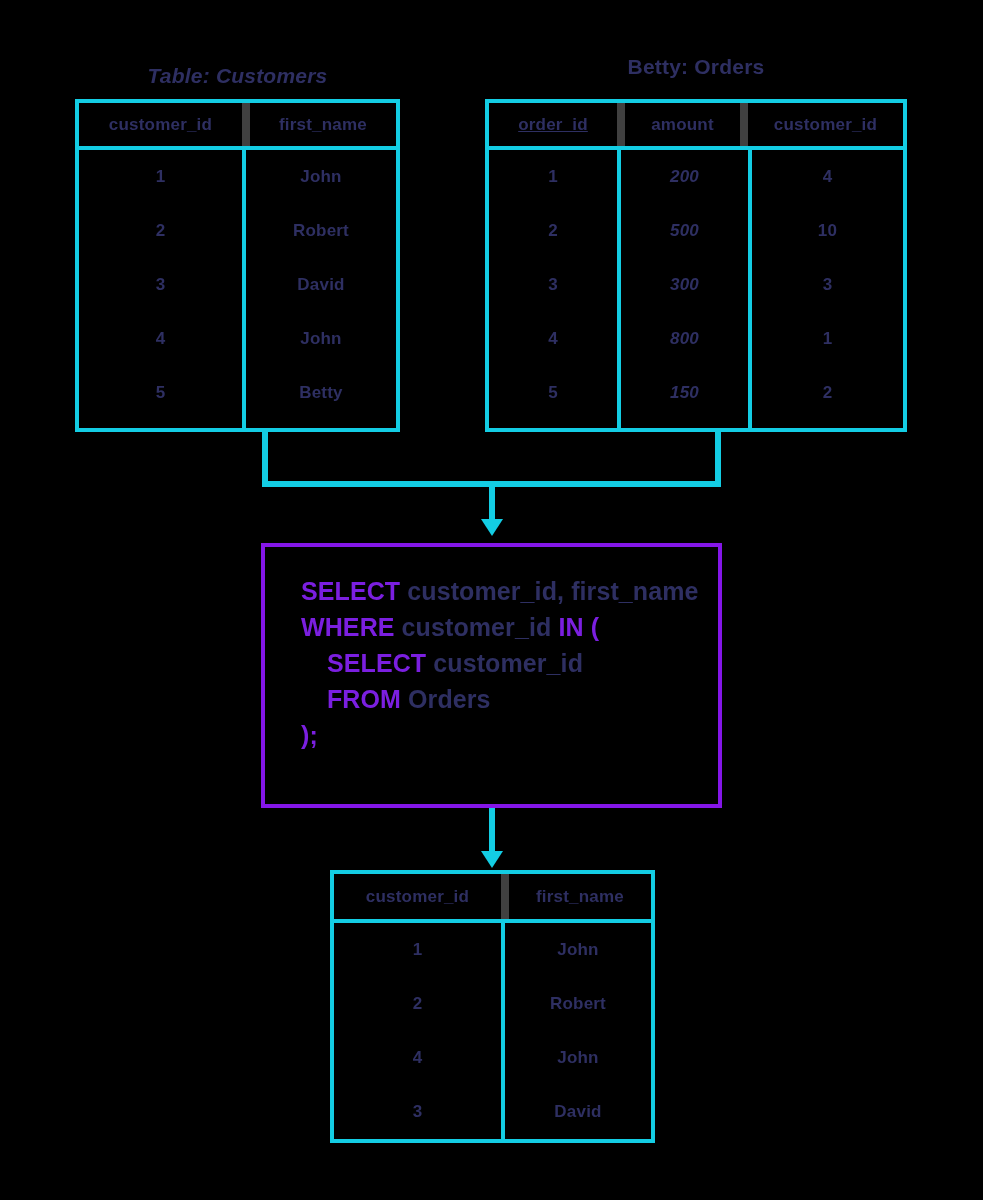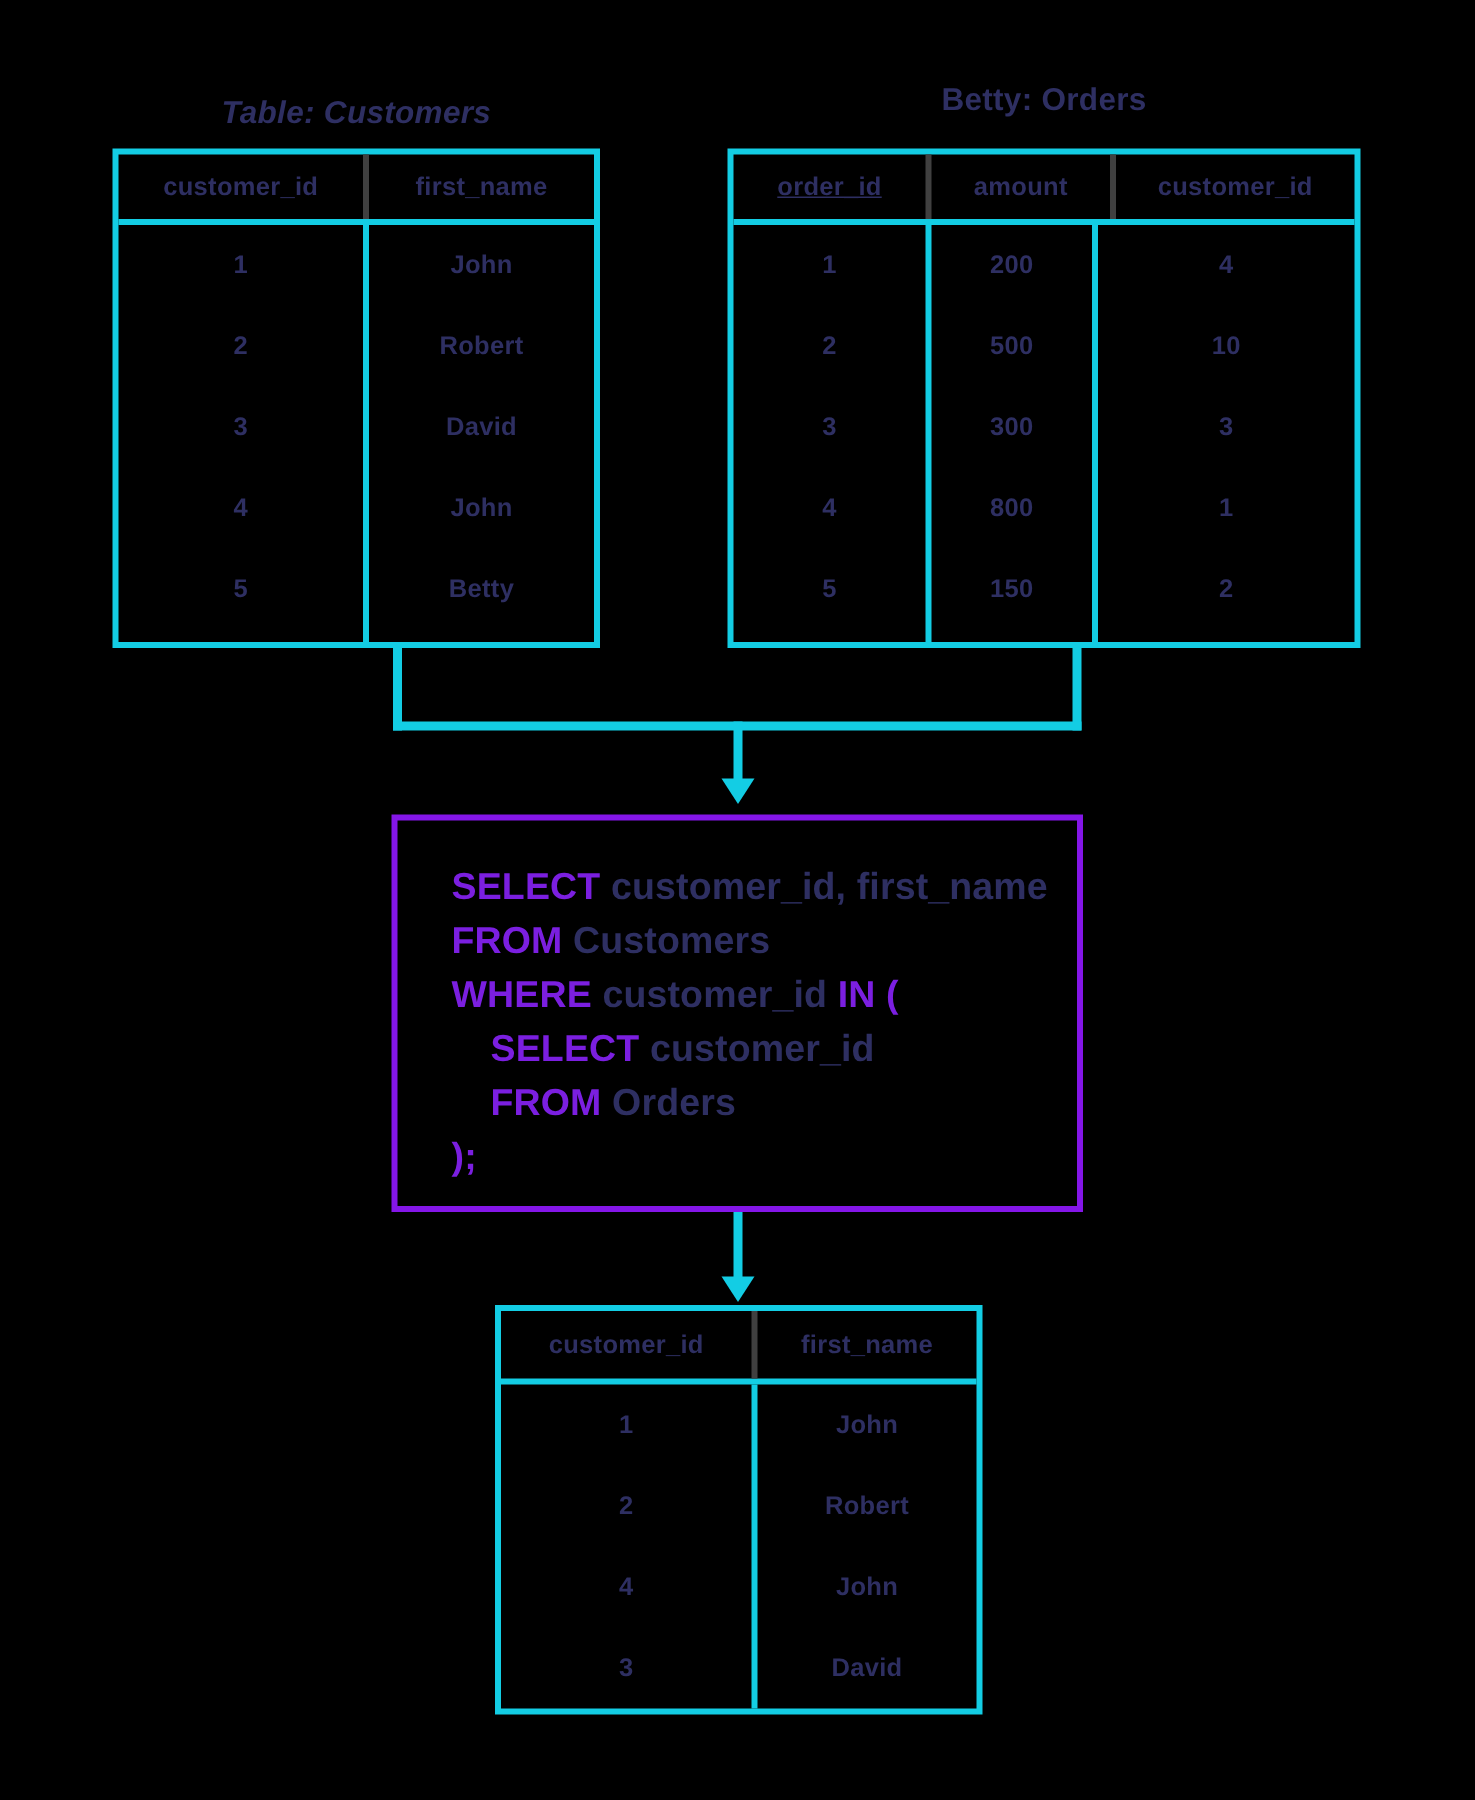--- a/index.html
+++ b/index.html
@@ -64,21 +64,21 @@
     display: flex;
     align-items: center;
     justify-content: center;
     color: #2e2f62;
     font-size: 17px;
     font-weight: 700;
     letter-spacing: 0.2px;
     white-space: nowrap;
   }
   .hdr-cell + .hdr-cell {
-    border-left: 4px solid #404040;
+    border-left: 8px solid #404040;
   }
   .cell {
     box-sizing: border-box;
     display: flex;
     align-items: center;
     justify-content: center;
     color: #2e2f62;
     font-size: 17px;
     font-weight: 700;
     letter-spacing: 0.2px;
@@ -158,21 +158,21 @@
       <div class="hdr-cell" style="flex:1 1 auto;">customer_id</div>
     </div>
     <div class="body-cols">
       <div class="col" style="width:128px;">
         <div class="cell" style="height:54px;">1</div>
         <div class="cell" style="height:54px;">2</div>
         <div class="cell" style="height:54px;">3</div>
         <div class="cell" style="height:54px;">4</div>
         <div class="cell" style="height:54px;">5</div>
       </div>
-      <div class="col" style="width:111px;">
+      <div class="col" style="width:131px;font-style:italic;">
         <div class="cell" style="height:54px;">200</div>
         <div class="cell" style="height:54px;">500</div>
         <div class="cell" style="height:54px;">300</div>
         <div class="cell" style="height:54px;">800</div>
         <div class="cell" style="height:54px;">150</div>
       </div>
       <div class="col" style="flex:1 1 auto;">
         <div class="cell" style="height:54px;">4</div>
         <div class="cell" style="height:54px;">10</div>
         <div class="cell" style="height:54px;">3</div>
@@ -183,21 +183,20 @@
   </div>
 
   <div class="line-v" style="left:262px; top:432px; width:6px; height:55px;"></div>
   <div class="line-v" style="left:715px; top:432px; width:6px; height:55px;"></div>
   <div class="line-h" style="left:262px; top:481px; width:459px; height:6px;"></div>
   <div class="line-v" style="left:489px; top:481px; width:6px; height:40px;"></div>
   <div class="arrowhead" style="left:481px; top:519px;"></div>
 
   <div class="sql-box" style="left:261px; top:543px; width:461px; height:265px;">
     <div class="sql-line"><span class="kw">SELECT</span><span> customer_id, first_name</span></div>
-    <div class="sql-line"><span class="kw">FROM</span><span> Customers</span></div>
     <div class="sql-line"><span class="kw">WHERE</span><span> customer_id </span><span class="kw">IN (</span></div>
     <div class="sql-line indent1"><span class="kw">SELECT</span><span> customer_id</span></div>
     <div class="sql-line indent1"><span class="kw">FROM</span><span> Orders</span></div>
     <div class="sql-line"><span class="kw">);</span></div>
   </div>
 
   <div class="line-v" style="left:489px; top:808px; width:6px; height:45px;"></div>
   <div class="arrowhead" style="left:481px; top:851px;"></div>
 
   <div class="tbl" style="left:330px; top:870px; width:325px; height:273px;">

